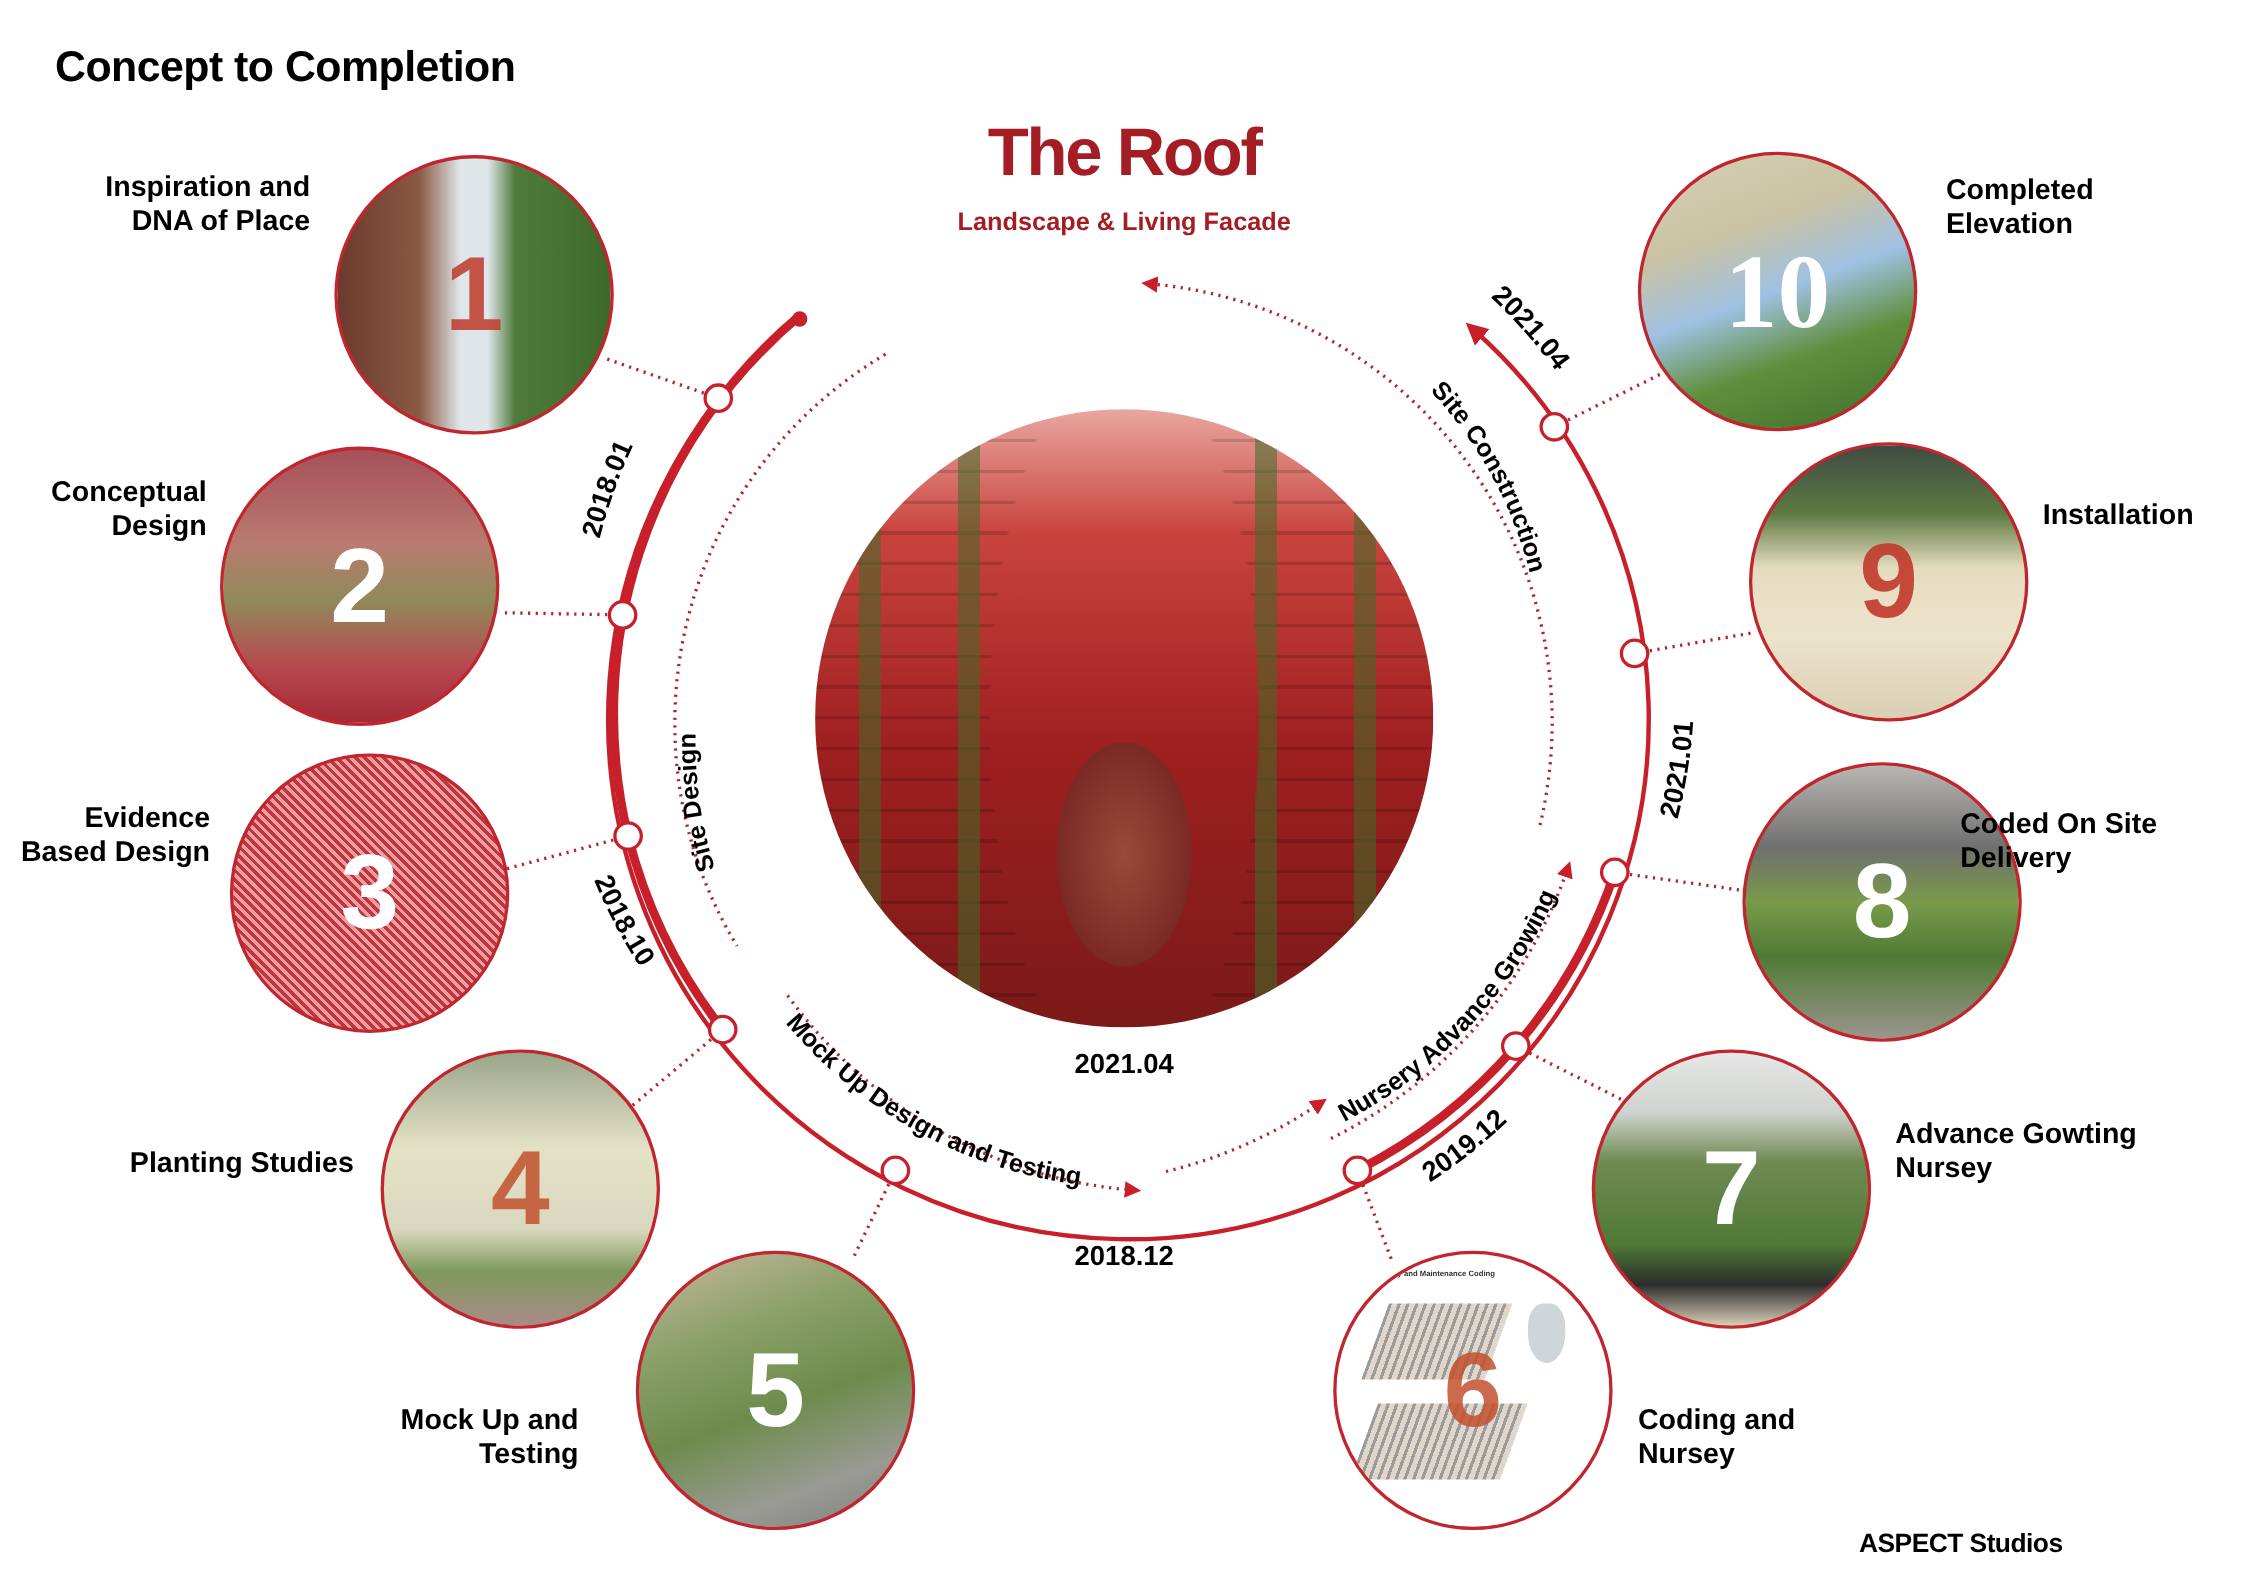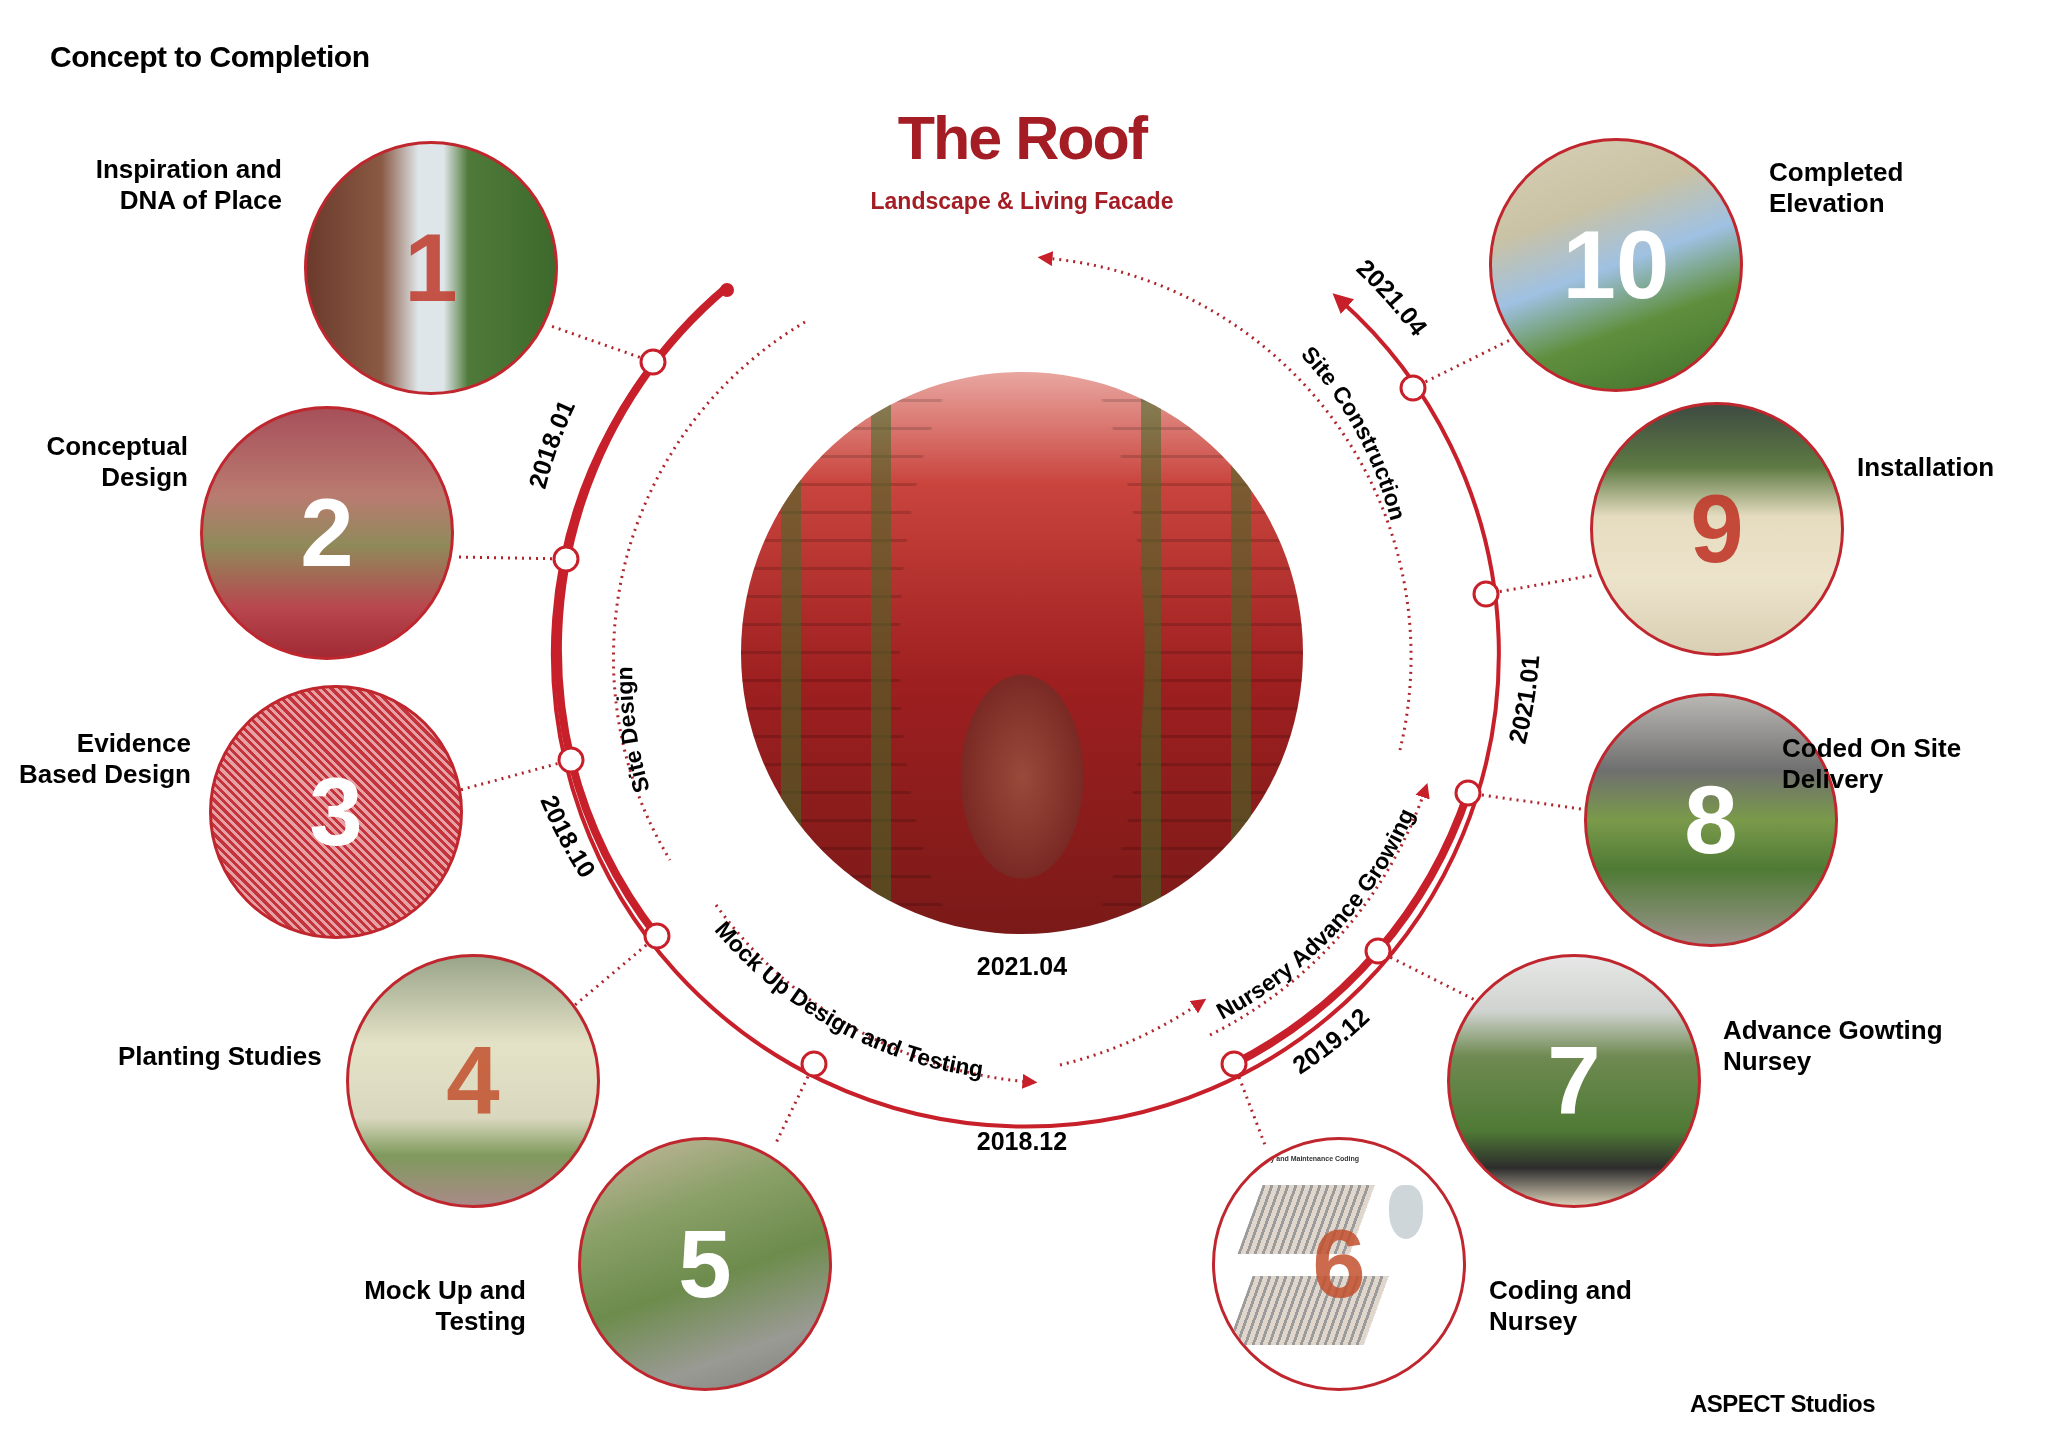--- a/index.html
+++ b/index.html
@@ -1,18 +1,18 @@
 <!DOCTYPE html>
 <html><head>
 <meta charset="utf-8">
 <style>
   html,body{margin:0;padding:0;background:#ffffff;}
   body{width:2048px;height:1448px;position:relative;overflow:hidden;font-family:"Liberation Sans",sans-serif;color:#000;}
   .abs{position:absolute;}
-  #page-title{left:50px;top:40px;font-size:30px;font-weight:bold;letter-spacing:-0.5px;white-space:nowrap;}
+  #page-title{left:50px;top:40px;font-size:39px;font-weight:bold;letter-spacing:-0.5px;white-space:nowrap;}
   #brand-title{left:0;width:2044px;top:108px;text-align:center;font-size:61px;font-weight:bold;color:#a51d24;letter-spacing:-2px;line-height:1;}
   #brand-sub{left:0;width:2044px;top:188px;text-align:center;font-size:23px;font-weight:bold;color:#a51d24;}
   #footer-brand{left:1690px;top:1390px;font-size:24px;font-weight:bold;letter-spacing:-0.5px;white-space:nowrap;}
   .step-label{position:absolute;font-size:26px;font-weight:bold;line-height:31px;white-space:nowrap;}
   .step-label.right-align{text-align:right;}
   .photo{position:absolute;border-radius:50%;border:3px solid #c0262d;overflow:hidden;box-sizing:border-box;}
   .photo .num{position:absolute;left:0;right:0;top:50%;transform:translateY(-50%);text-align:center;font-weight:bold;font-size:96px;line-height:1;}
   svg.overlay{position:absolute;left:0;top:0;}
   .date{font-family:"Liberation Sans",sans-serif;font-weight:bold;font-size:25px;fill:#000;}
   .phase{font-family:"Liberation Sans",sans-serif;font-size:23px;font-weight:bold;fill:#000;}
@@ -130,21 +130,21 @@
 <div class="photo" style="left:1447px;top:954px;width:254px;height:254px;background:linear-gradient(180deg,#e6e7e6 0%,#cfd3cf 22%,#6f8a52 40%,#4f7a35 70%,#2d2d2d 85%,#d8cdb5 100%);">
   <span class="num" style="color:#ffffff;">7</span>
 </div>
 <div class="photo" style="left:1584px;top:693px;width:254px;height:254px;background:linear-gradient(180deg,#b9b7b3 0%,#6f6f6f 30%,#7a9a4a 50%,#4f7a35 70%,#9a958c 100%);">
   <span class="num" style="color:#ffffff;">8</span>
 </div>
 <div class="photo" style="left:1590px;top:402px;width:254px;height:254px;background:linear-gradient(180deg,#3e4b42 0%,#5e7a43 25%,#e5dcc0 45%,#ece3cb 70%,#d8cfb4 100%);">
   <span class="num" style="color:#c0392b;opacity:0.9;">9</span>
 </div>
 <div class="photo" style="left:1489px;top:138px;width:254px;height:254px;background:linear-gradient(160deg,#d8d0b6 0%,#c9c2a4 30%,#9fc1e3 50%,#5f8f3d 70%,#3f6f2a 100%);">
-  <span class="num" style="color:#ffffff;">10</span>
+  <span class="num" style="color:#ffffff;font-family:Liberation Serif, serif;">10</span>
 </div>
 
 <div class="step-label right-align" style="right:1766px;top:154px;">
   <div>Inspiration and</div>
     <div>DNA of Place</div>
 </div>
 <div class="step-label right-align" style="right:1860px;top:431px;">
   <div>Conceptual</div>
     <div>Design</div>
 </div>

